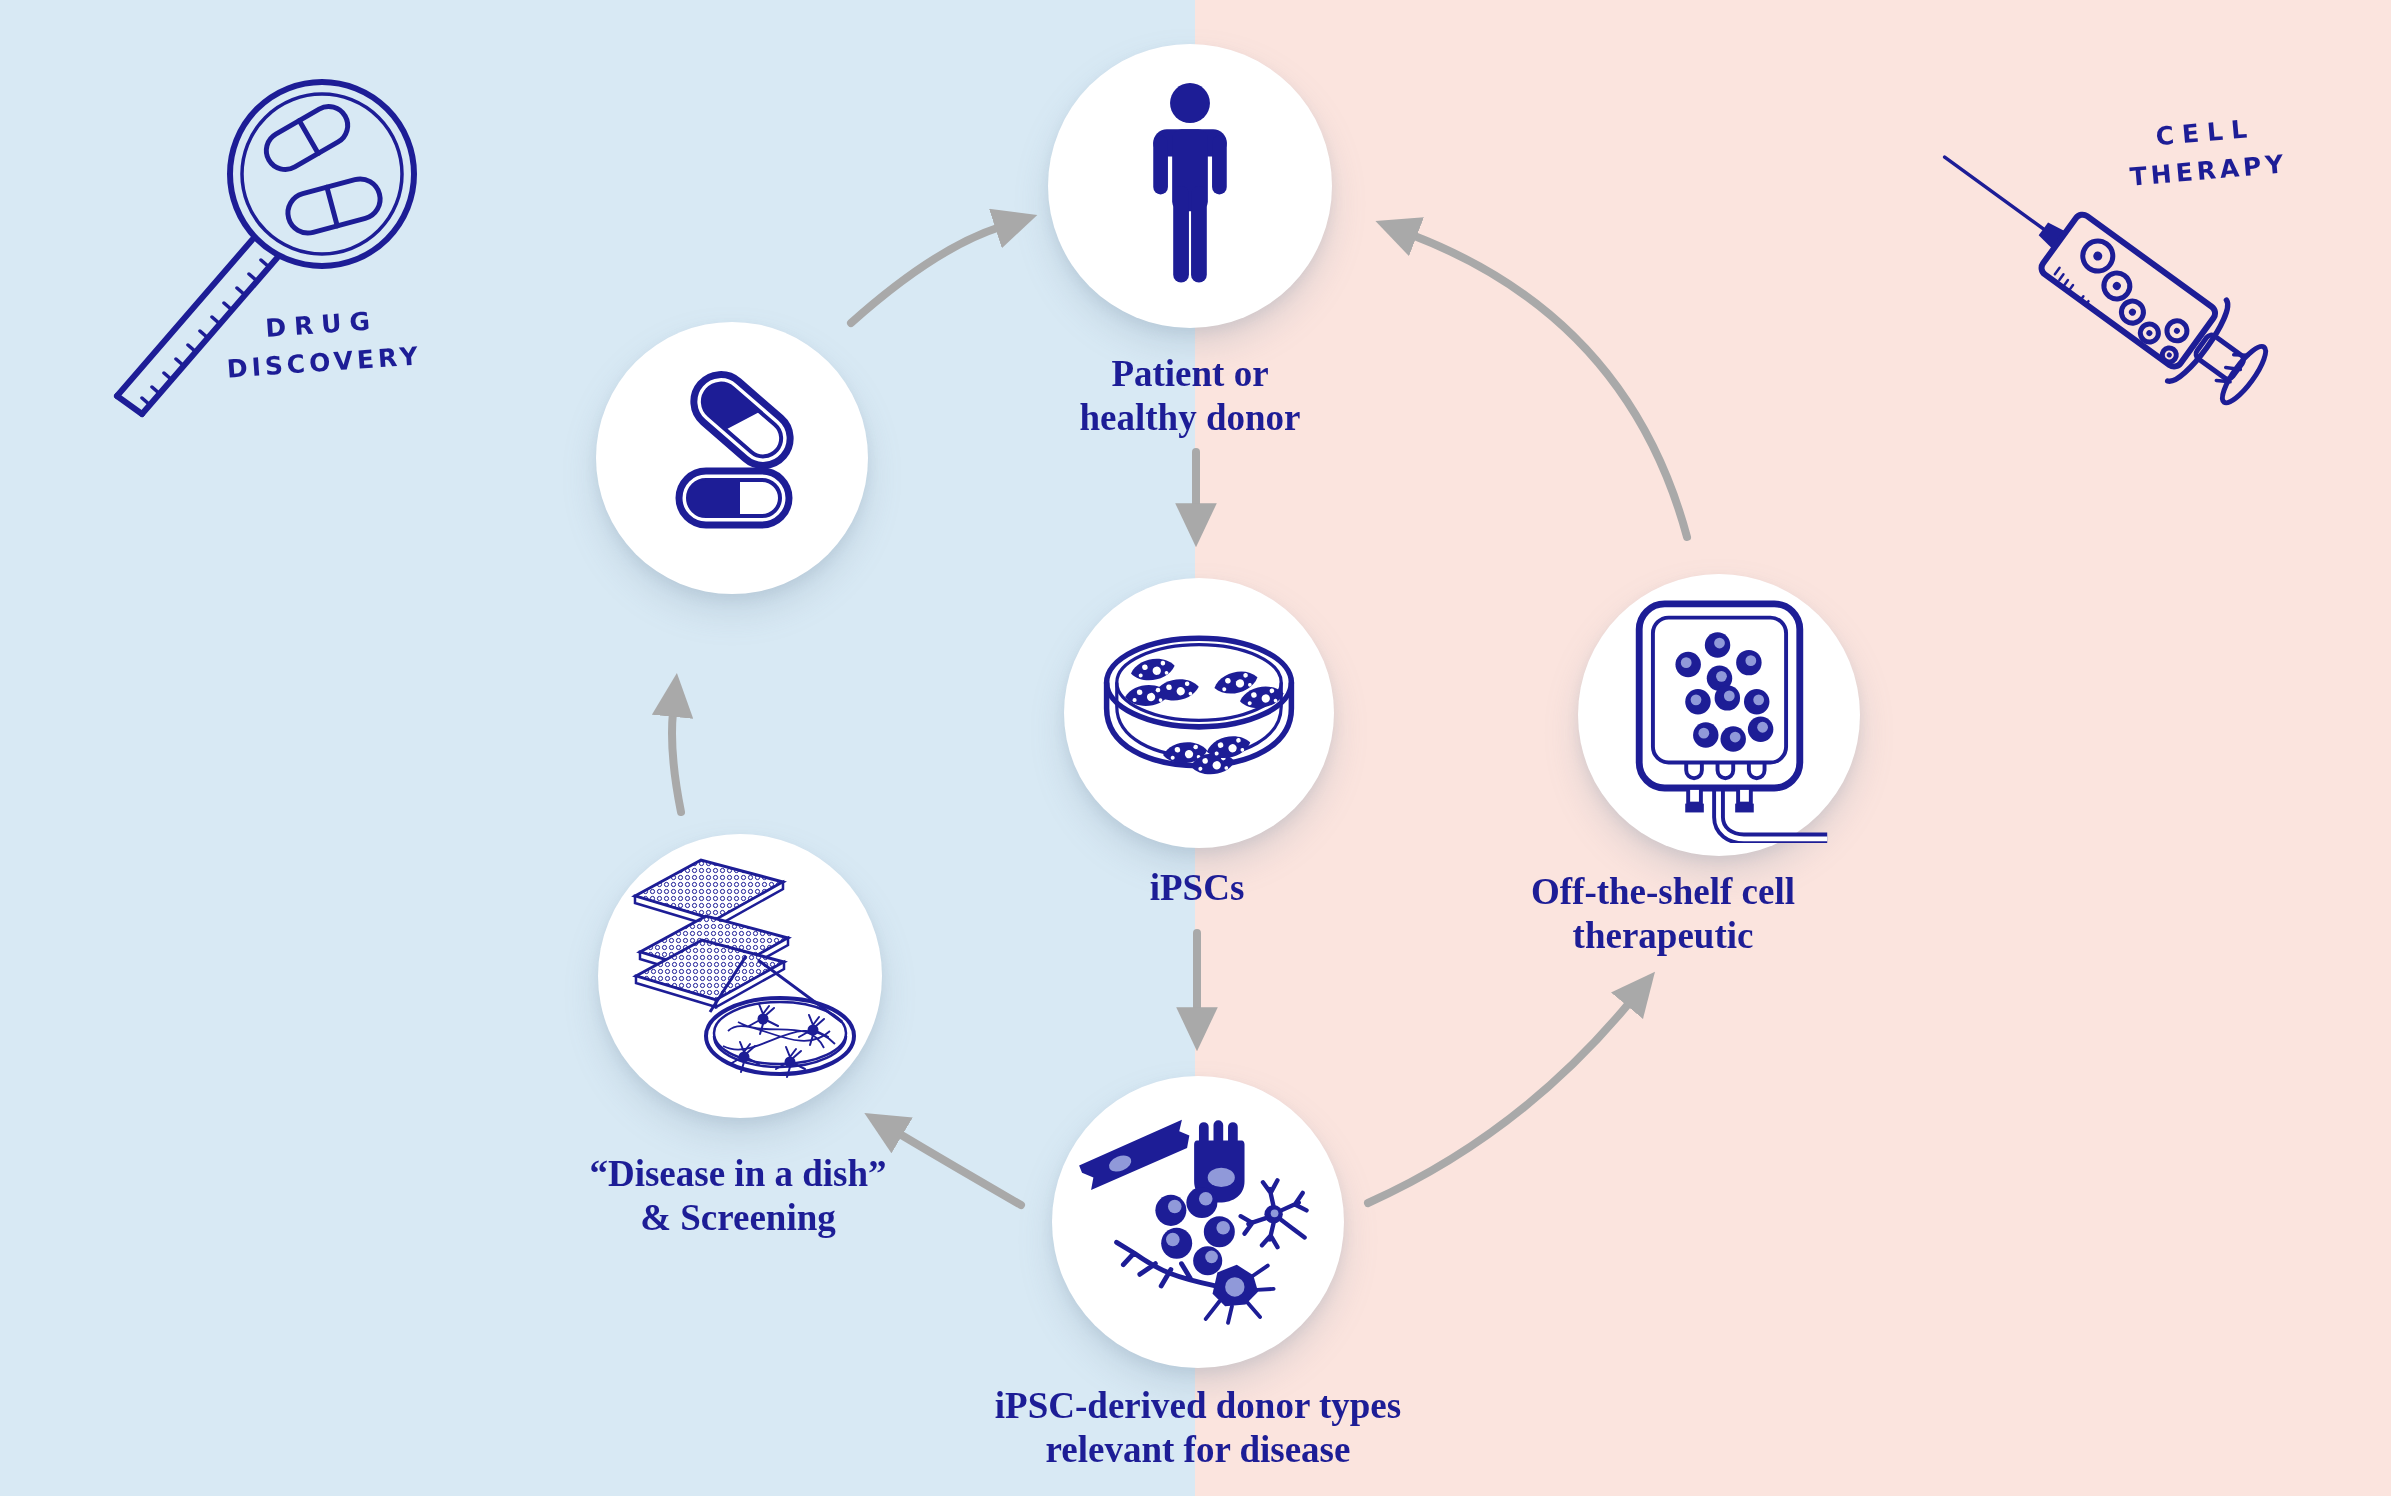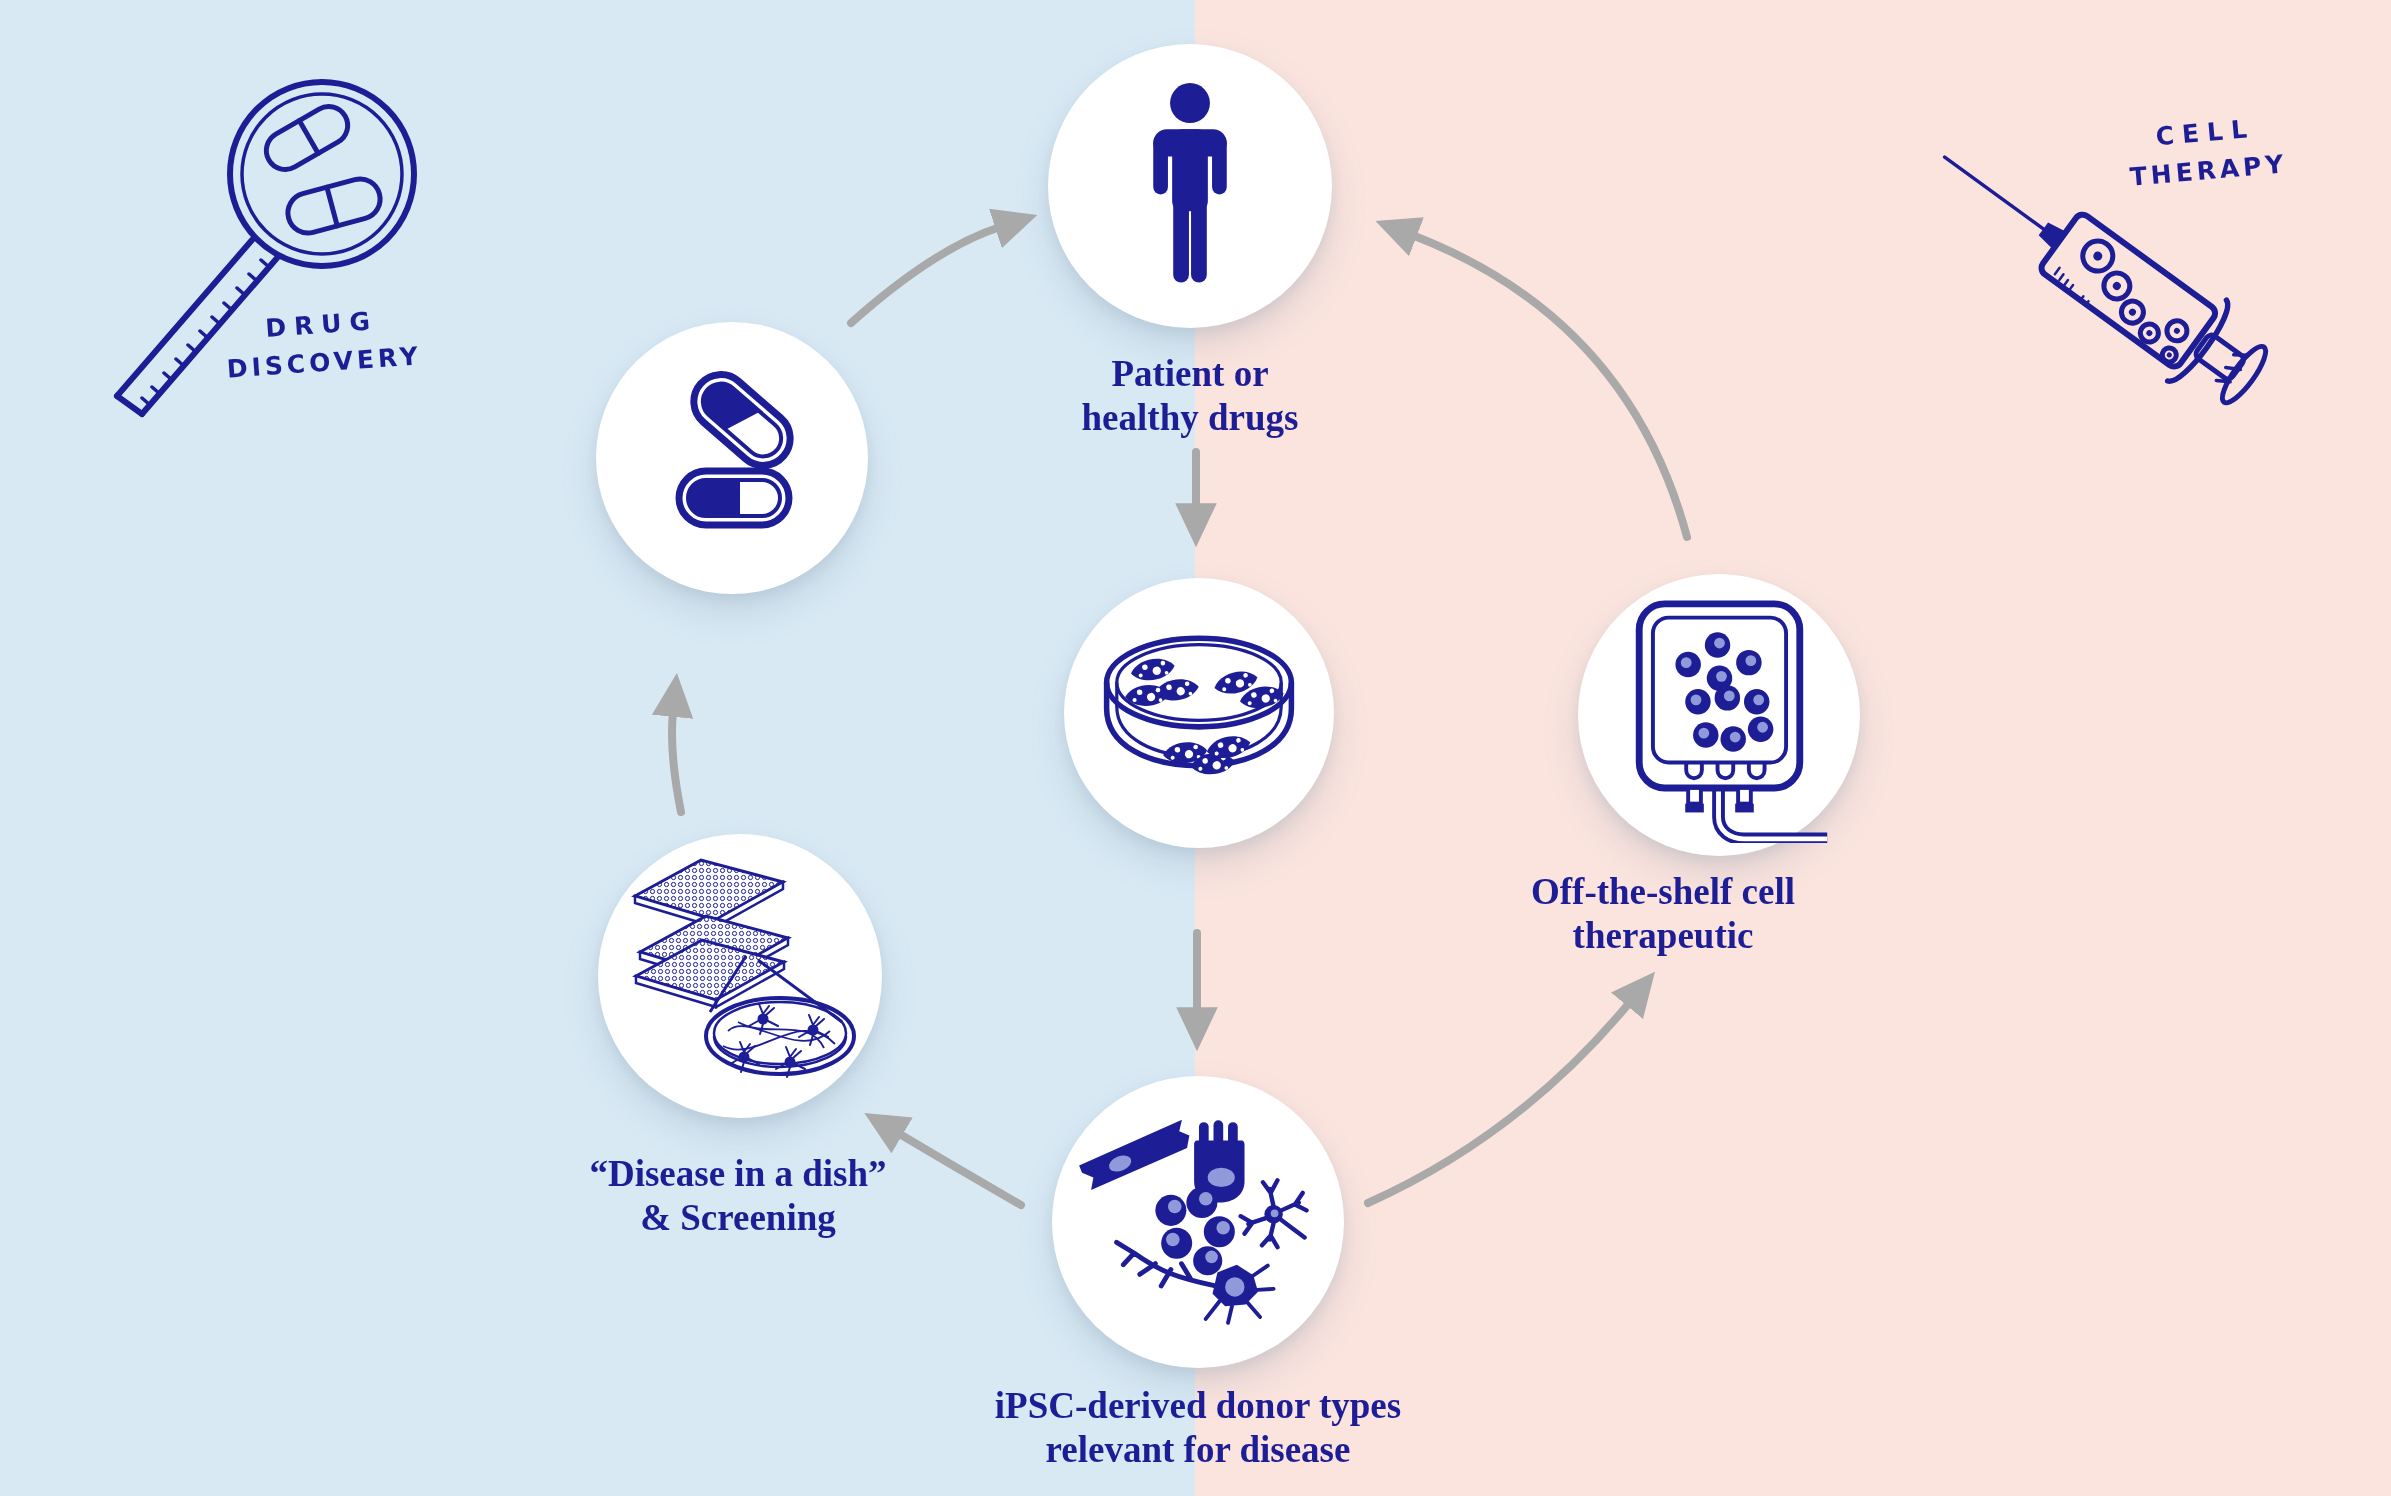--- a/index.html
+++ b/index.html
@@ -108,21 +108,21 @@
         <rect x="25" y="52" width="14" height="56" rx="7"></rect>
         <rect x="81" y="52" width="14" height="56" rx="7"></rect>
         <rect x="43" y="46" width="34" height="78" rx="9"></rect>
         <rect x="44" y="100" width="15" height="92" rx="7.5"></rect>
         <rect x="61" y="100" width="15" height="92" rx="7.5"></rect>
       </g>
     </svg>
   </div>
   <div class="label" style="left:910px;top:352px;width:560px">
     <span>Patient or</span>
-    <span>healthy drugs</span>
+    <span>healthy donor</span>
   </div>
 
   <div class="node" style="left:596px;top:322px;width:272px;height:272px">
     <svg viewBox="0 0 220 220" width="220" height="220">
       <g transform="translate(120,72) rotate(41)">
         <rect x="-55" y="-27" width="110" height="54" rx="27" fill="#fff" stroke="#1d1d96" stroke-width="7"></rect>
         <rect x="-46" y="-18" width="92" height="36" rx="18" fill="none" stroke="#1d1d96" stroke-width="4"></rect>
         <path d="M8 -18 h-36 a18 18 0 0 0 0 36 h22 z" fill="#1d1d96"></path>
       </g>
       <g transform="translate(112,150)">
@@ -155,20 +155,23 @@
       </g>
       <use href="#col" transform="translate(70,58) rotate(-10)"></use>
       <use href="#col" transform="translate(96,80) rotate(-8)"></use>
       <use href="#col" transform="translate(64,86) rotate(-4)"></use>
       <use href="#col" transform="translate(160,72) rotate(-14)"></use>
       <use href="#col" transform="translate(188,88) rotate(-10)"></use>
       <use href="#col" transform="translate(105,148) rotate(-6)"></use>
       <use href="#col" transform="translate(135,160) rotate(-6)"></use>
       <use href="#col" transform="translate(152,142) rotate(-12)"></use>
     </svg>
+  </div>
+  <div class="label" style="left:917px;top:866px;width:560px">
+    <span>iPSCs</span>
   </div>
 
   <div class="node" style="left:1578px;top:574px;width:282px;height:282px">
     <svg viewBox="0 0 240 260" width="235" height="255">
       <g fill="none" stroke="#1d1d96">
         <path d="M119 206 v28 c0 14 12 22 26 22 h85" stroke-width="13"></path>
         <path d="M119 206 v28 c0 14 12 22 26 22 h85" stroke-width="5" stroke="#fff"></path>
         <rect x="38" y="16" width="164" height="188" rx="26" stroke-width="7" fill="#fff"></rect>
         <rect x="52" y="30" width="136" height="148" rx="16" stroke-width="4"></rect>
         <path d="M86 178 v8 a8 8 0 0 0 16 0 v-8 M118 178 v8 a8 8 0 0 0 16 0 v-8 M150 178 v8 a8 8 0 0 0 16 0 v-8" stroke-width="4"></path>

